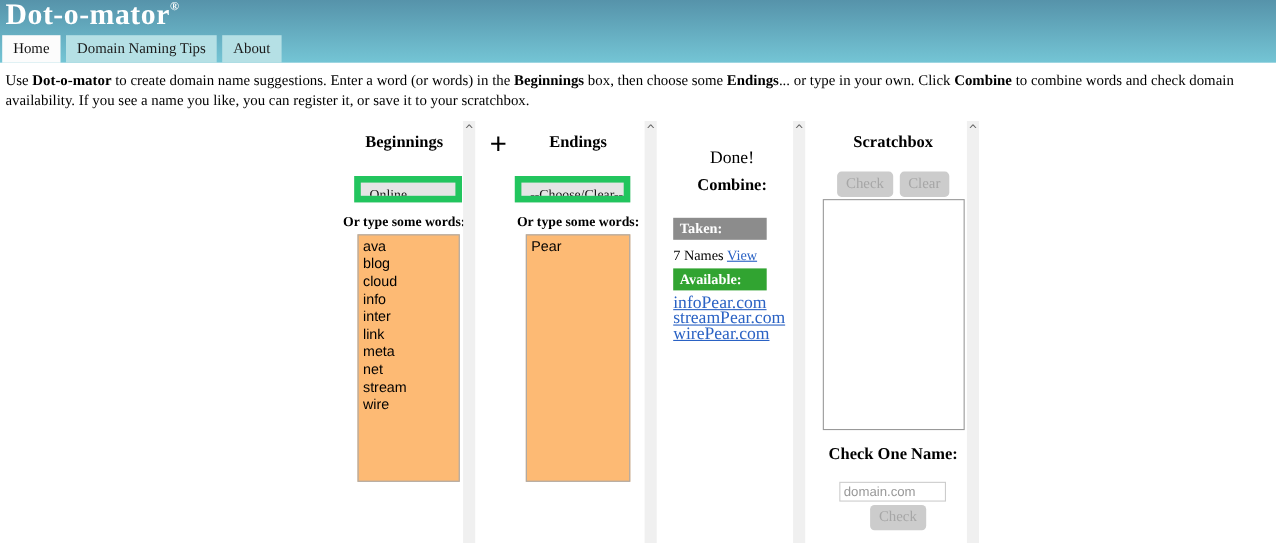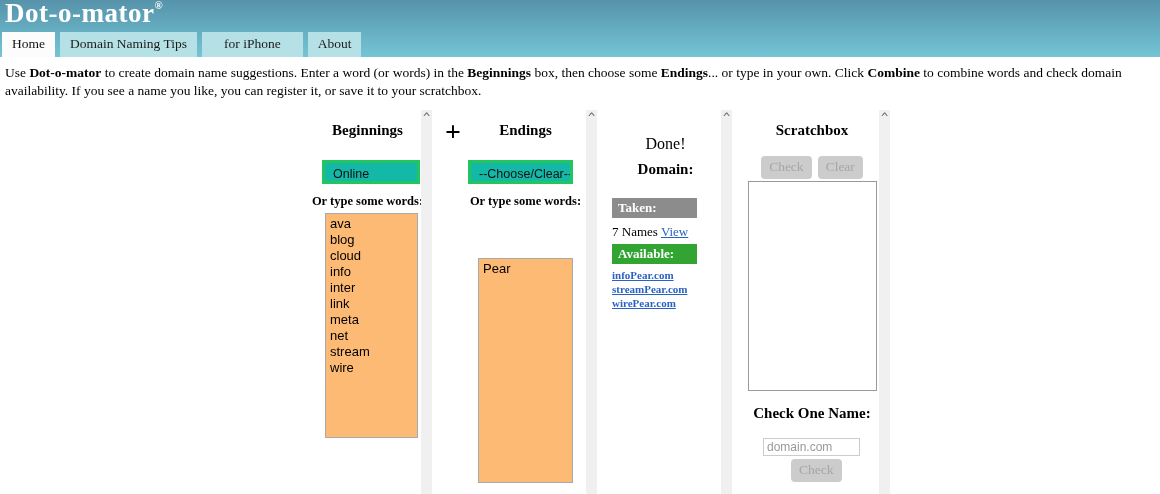--- a/index.html
+++ b/index.html
@@ -45,22 +45,22 @@
   }
   .scroll-caret{
     display:block; font-family:"DejaVu Sans Mono", monospace;
     font-size:12px; line-height:10px; color:#666; padding-top:3px;
   }
   .col-heading{
     position:absolute; left:0; width:100%; top:12px; text-align:center;
     font-size:15px; font-weight:bold;
   }
   .select-box{
-    position:absolute; height:24px; background:#14b8a6; border:3px solid #22c55e;
-    font-family:Liberation Sans, sans-serif; font-size:12.5px; color:#111;
+    position:absolute; height:24px; background:#e5e5e5; border:6px solid #22c55e;
+    font-family:Liberation Serif, serif; font-size:12.5px; color:#111;
     line-height:22px; padding-left:8px; cursor:pointer; overflow:hidden; white-space:nowrap;
   }
   .type-label{
     position:absolute; left:0; width:100%; top:84px; text-align:center;
     font-size:12.5px; font-weight:bold;
   }
   textarea.words{
     position:absolute; top:103px; height:225px; border:1px solid #a9a9a9; background:#fdba74;
     font-family:"Liberation Sans", sans-serif; font-size:13px; line-height:16px;
     padding:2px 0 0 4px; resize:none; outline:none; overflow:hidden;
@@ -73,21 +73,21 @@
   .done{position:absolute; left:0; width:100%; top:25px; text-align:center; font-size:16px;}
   .results-heading{position:absolute; left:0; width:100%; top:51px; text-align:center; font-size:15px; font-weight:bold;}
   .status-bar{
     position:absolute; left:2px; width:85px; height:20px; color:#fff;
     font-size:13px; font-weight:bold; line-height:20px; padding-left:6px;
   }
   .bar-taken{top:88px; background:var(--taken-bar);}
   .bar-available{top:134px; background:var(--available-bar);}
   .names-line{position:absolute; left:2px; top:114px; font-size:13px;}
   a{color:var(--link-blue); text-decoration:underline;}
-  .domain-links{position:absolute; left:2px; top:159px; font-size:11px; line-height:13.5px;font-weight:bold;}
+  .domain-links{position:absolute; left:2px; top:159px; font-size:16px; line-height:13.5px;}
   .domain-links a{display:block; margin-bottom:0.5px;}
   
   .sb-buttons{position:absolute; left:0; top:46px; width:134px; text-align:center;}
   .gray-btn{
     display:inline-block; background:var(--btn-bg); color:var(--btn-text);
     border:none; border-radius:4px; font-family:"Liberation Serif", serif;
     font-size:13.5px; padding:3px 8px 4px 8px; cursor:default;
   }
   .sb-buttons .gray-btn{margin:0 1px;}
   .scratch-list{
@@ -109,21 +109,20 @@
 </head>
 <body>
 
 <div id="app">
 
   <div class="header">
     <div class="logo"><span>Dot-o-mator</span><sup>®</sup></div>
     <div class="tabs">
       <div class="tab active">Home</div>
       <div class="tab">Domain Naming Tips</div>
-      <div class="tab wide">for iPhone</div>
       <div class="tab">About</div>
     </div>
   </div>
 
   <p class="instructions"><span>Use </span><b>Dot-o-mator</b><span> to create domain name suggestions. Enter a word (or words) in the </span><b>Beginnings</b><span> box, then choose some </span><b>Endings</b><span>... or type in your own. Click </span><b>Combine</b><span> to combine words and check domain availability. If you see a name you like, you can register it, or save it to your scratchbox.</span></p>
 
   <div class="panel" style="left:303px; width:129px;">
     <div class="col-heading">Beginnings</div>
     <div class="select-box" style="left:19px; top:50px; width:98px;">Online</div>
     <div class="type-label">Or type some words:</div>
@@ -141,29 +140,29 @@
         <span class="scroll-caret">^</span>
       </div>
   </div>
 
   <div class="plus">+</div>
 
   <div class="panel" style="left:465px; width:132px;">
     <div class="col-heading" style="width:121px;">Endings</div>
     <div class="select-box" style="left:3px; top:50px; width:105px;">--Choose/Clear--</div>
     <div class="type-label" style="width:121px;">Or type some words:</div>
-    <textarea class="words" style="left: 13px; width: 95px; margin-top: 45px;" spellcheck="false">Pear</textarea>
+    <textarea class="words" style="left: 13px; width: 95px;" spellcheck="false">Pear</textarea>
     <div class="scrollbar">
         <span class="scroll-caret">^</span>
       </div>
   </div>
 
   <div class="panel" style="left:610px; width:122px;">
     <div class="done" style="width:111px;">Done!</div>
-    <div class="results-heading" style="width:111px;">Domain:</div>
+    <div class="results-heading" style="width:111px;">Combine:</div>
     <div class="status-bar bar-taken">Taken:</div>
     <div class="names-line"><span>7 Names</span>
       <a href="#">View</a></div>
     <div class="status-bar bar-available">Available:</div>
     <div class="domain-links">
         <a href="#">infoPear.com</a>
         <a href="#">streamPear.com</a>
         <a href="#">wirePear.com</a>
       </div>
     <div class="scrollbar">

